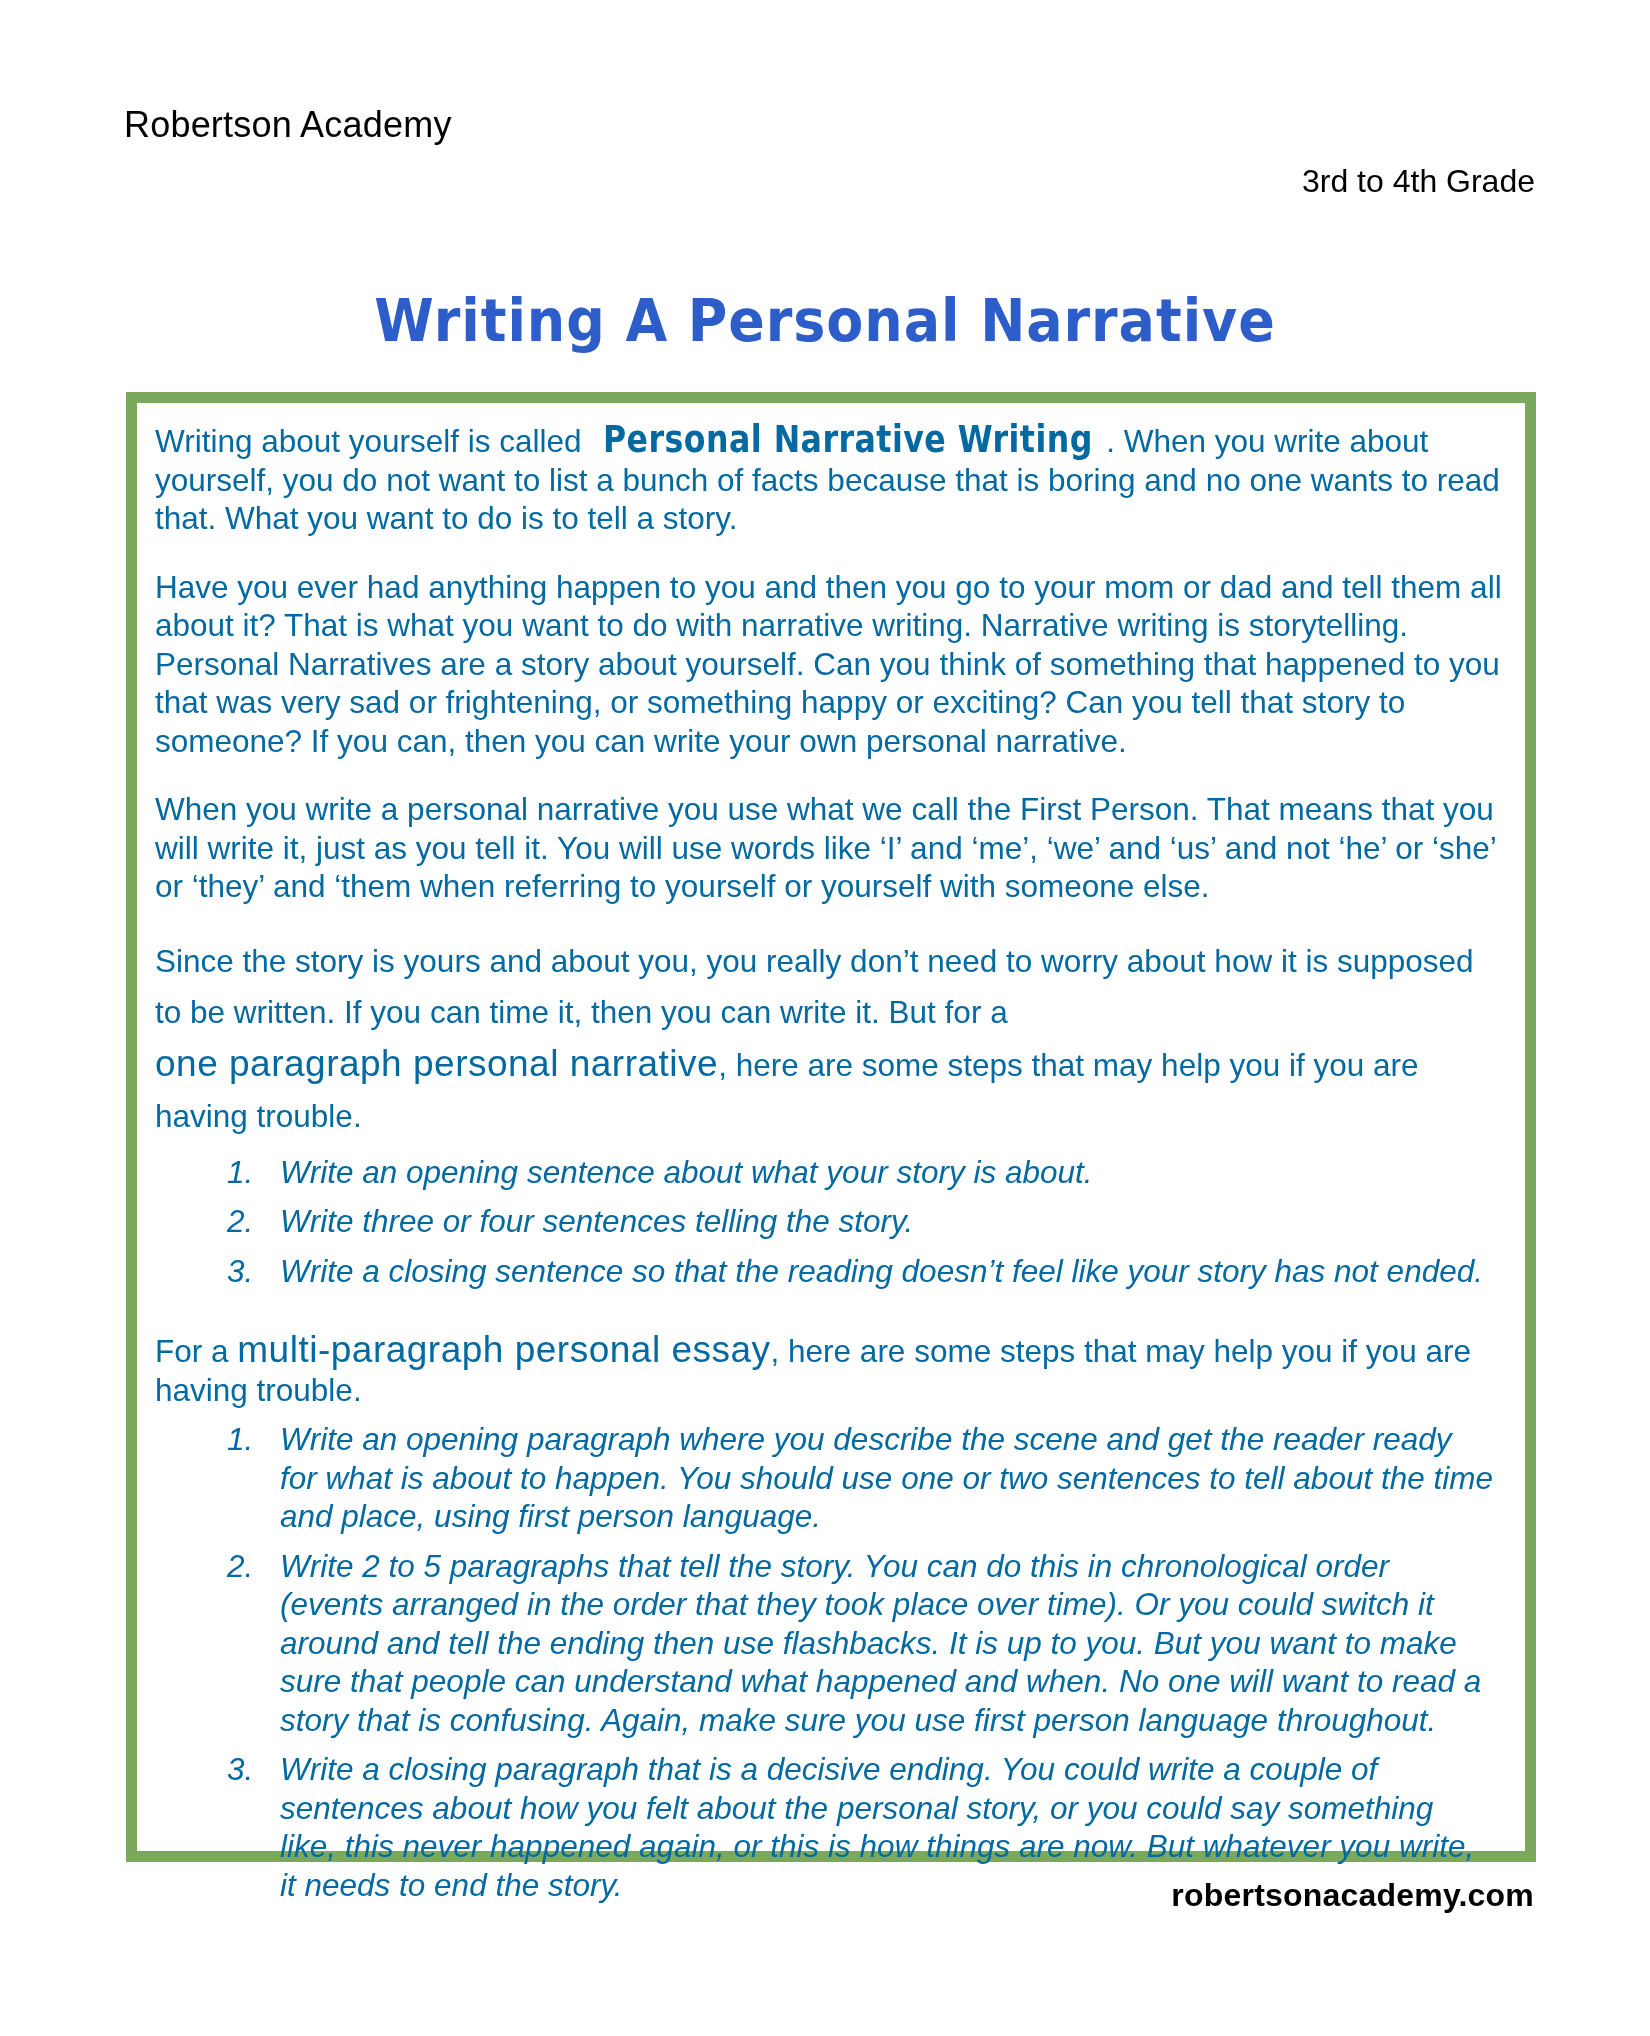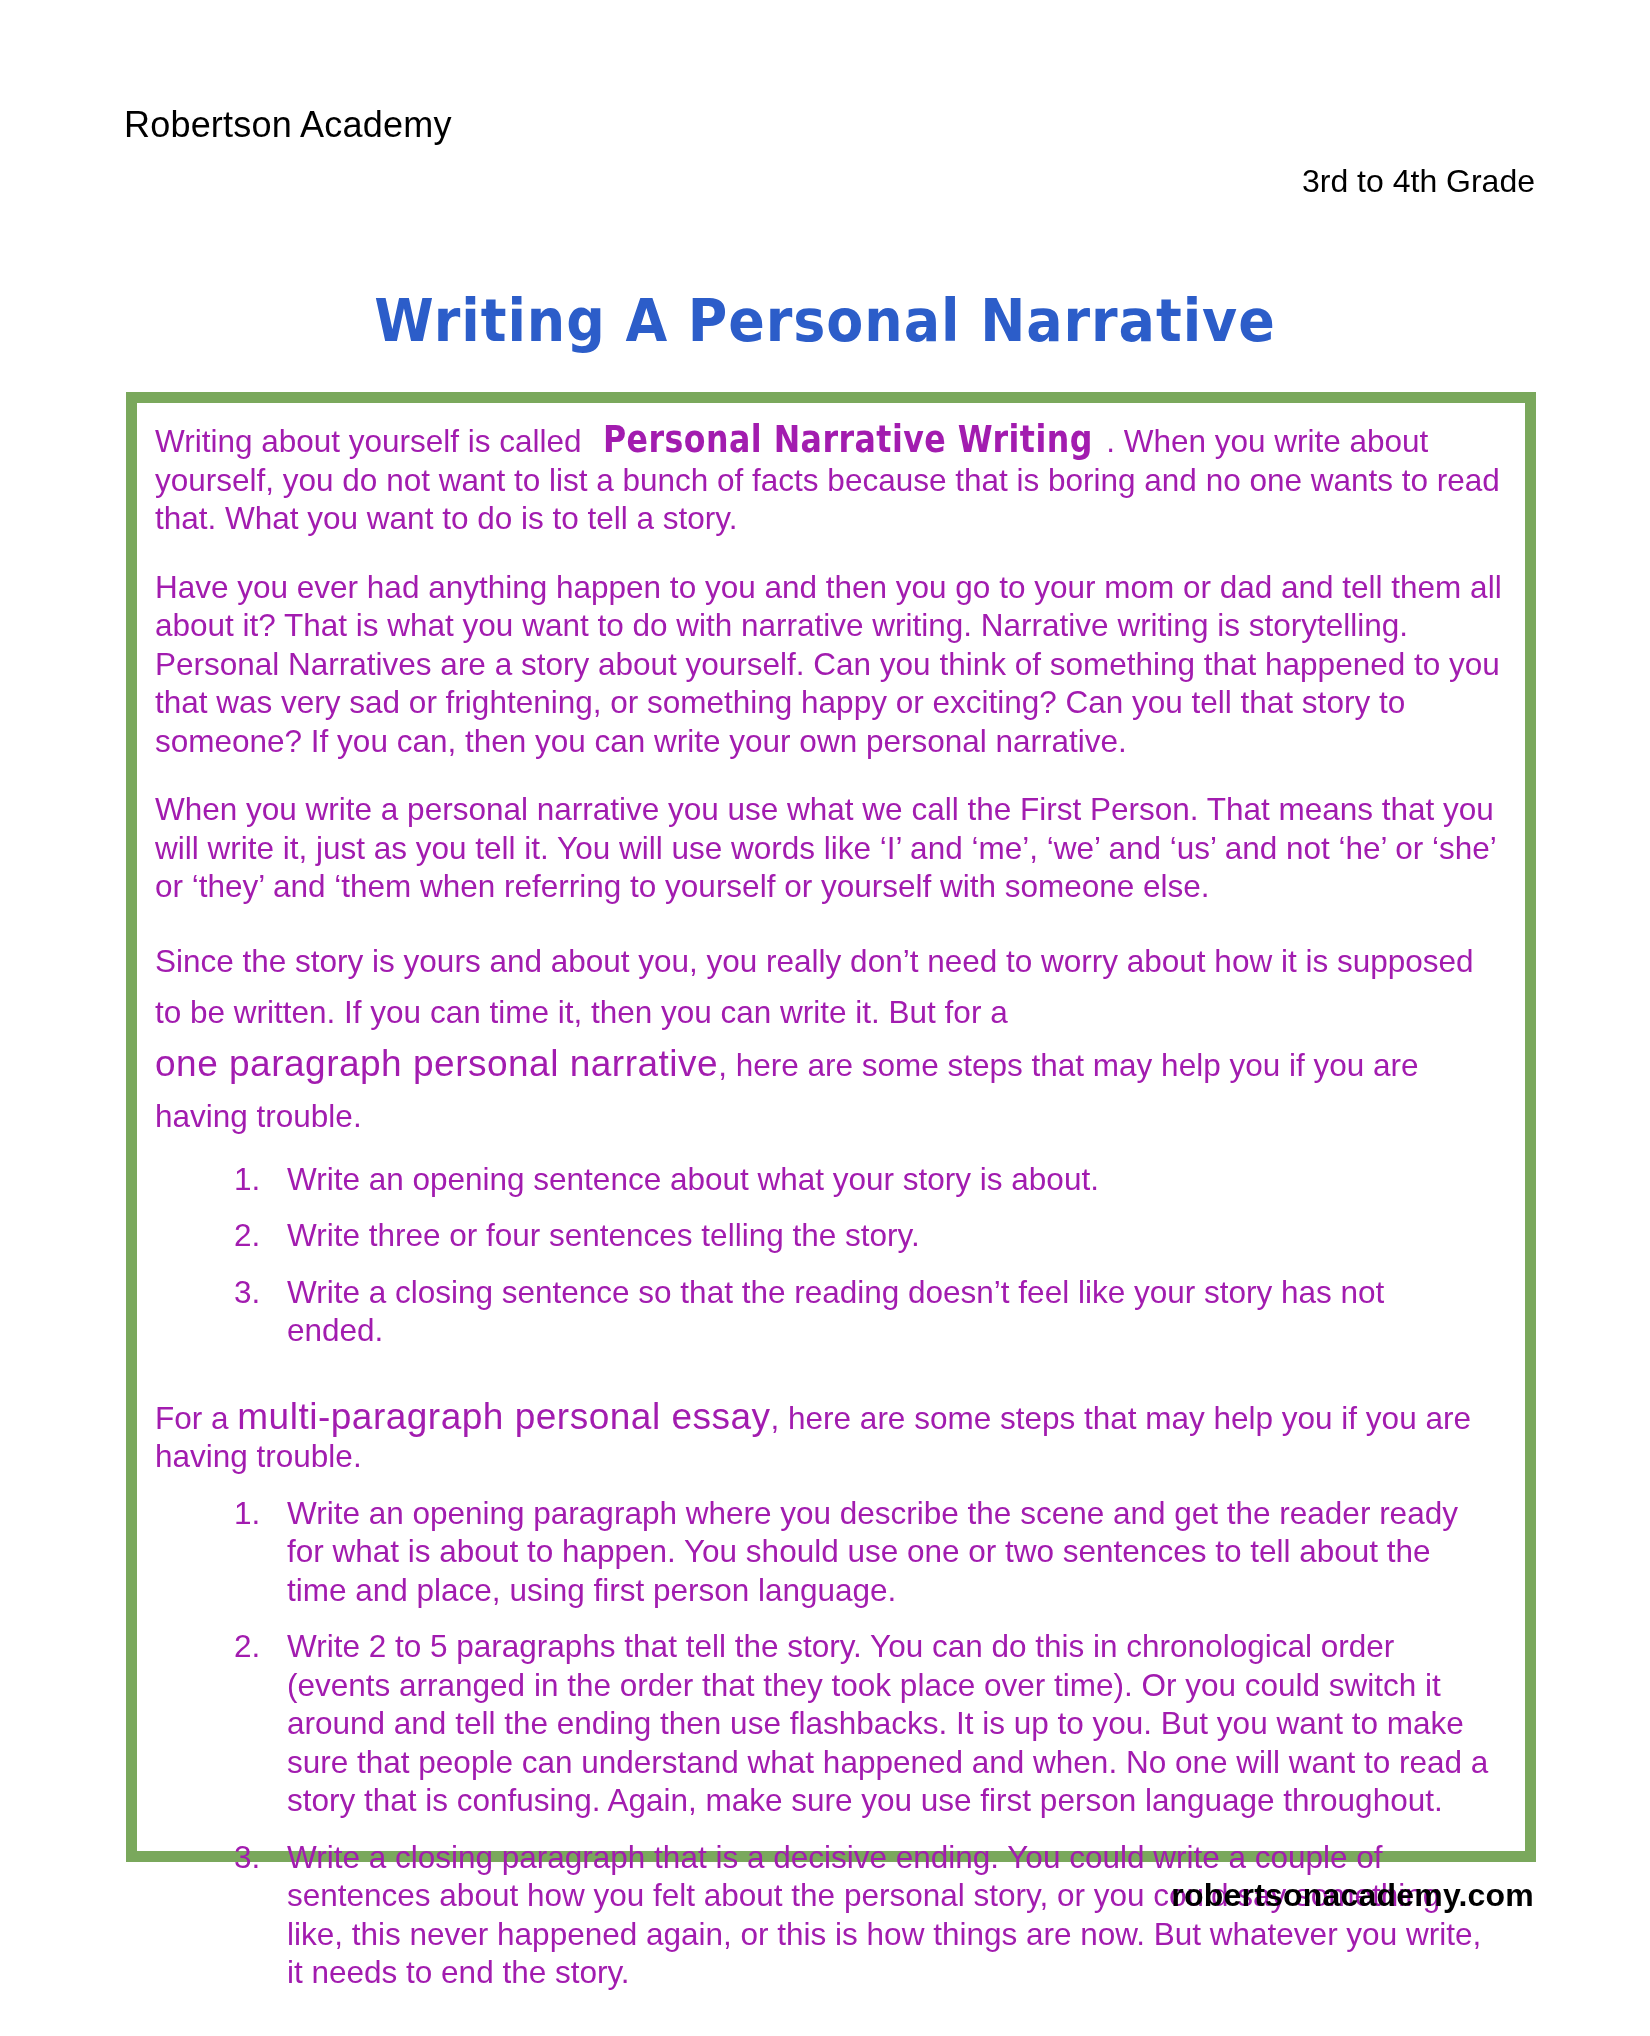--- a/index.html
+++ b/index.html
@@ -78,21 +78,21 @@
     top: 18px;
     right: 18px;
   }
 
   
   .bodytext {
     font-family: "Liberation Sans Narrow", "Liberation Sans", sans-serif;
     font-stretch: condensed;
     font-size: 31.5px;
     line-height: 38.5px;
-    color: #a21caf;
+    color: #0369a1;
     transform-origin: left top;
   }
 
   p.para {
     margin: 0 0 30px 0;
   }
   p.para.tight {
     margin-bottom: 6px;
   }
 
@@ -117,23 +117,24 @@
     line-height: 51px;
     margin-bottom: 4px;
   }
 
   ol.steps {
     margin: 0 0 0 0;
     padding-left: 96px;
     list-style-position: outside;
   }
   ol.steps > li {
-    margin: 18px;
+    margin: 11px;
     padding-left: 18px;
     line-height: 38.5px;
+    font-style: italic;
   }
 
   .spacer-30 { height: 30px; }
 
   
   .footer-url {
     position: absolute;
     right: 116px;
     top: 1880px;
     font-family: "Liberation Sans Narrow", "Liberation Sans", sans-serif;

